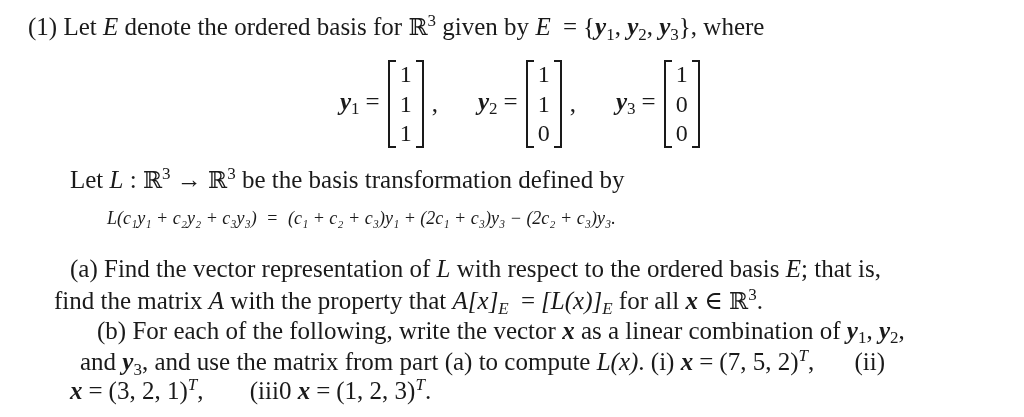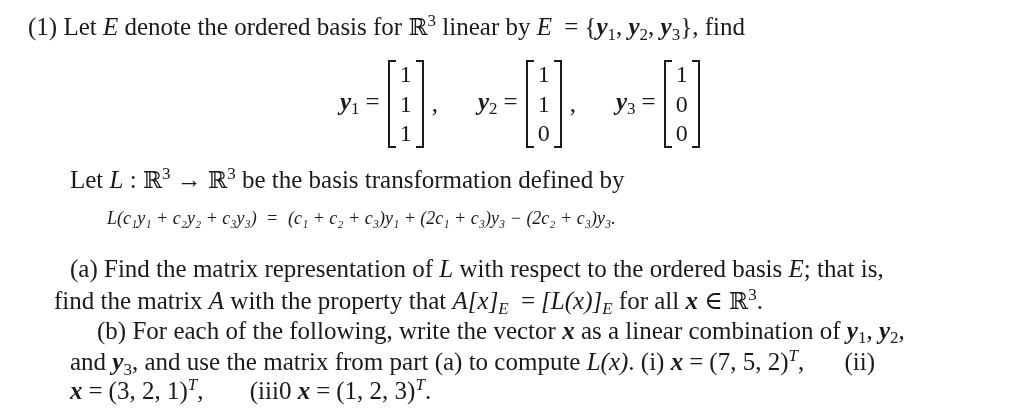--- a/index.html
+++ b/index.html
@@ -31,25 +31,25 @@
 </style>
 </head>
 <body>
 
 <div class="line" style="left:28px; top:12px;">
   <span>(1)</span>
   <span>Let</span>
   <span class="it">E</span>
   <span>denote the ordered basis for</span>
   <span class="bb">ℝ</span><sup>3</sup>
-  <span>linear by</span>
+  <span>given by</span>
   <span class="it">E</span>
   <span class="op">=</span><span>{</span><span class="bf">y</span><sub>1</sub><span>,</span>
   <span class="bf">y</span><sub>2</sub><span>,</span>
-  <span class="bf">y</span><sub>3</sub><span>}</span><span>, find</span>
+  <span class="bf">y</span><sub>3</sub><span>}</span><span>, where</span>
 </div>
 
 <div class="matrix-row">
   <span class="vec-label"><span class="bf">y</span><sub>1</sub><span class="op">=</span></span>
   <span class="bracket">
     <span>1</span>
     <span>1</span>
     <span>1</span>
   </span>
   <span class="comma">,</span>
@@ -75,21 +75,21 @@
 </div>
 
 <div class="line it" style="left:107px; top:209px; font-size:18px;">
   <span>L(c₁y₁ + c₂y₂ + c₃y₃)</span>
   <span class="op" style="font-style:normal;">=</span>
   <span>(c₁ + c₂ + c₃)y₁ + (2c₁ + c₃)y₃ − (2c₂ + c₃)y₃.</span>
 </div>
 
 <div class="line" style="left:70px; top:256px;">
   <span>(a)</span>
-  <span>Find the matrix representation of</span>
+  <span>Find the vector representation of</span>
   <span class="it">L</span>
   <span>with respect to the ordered basis</span>
   <span class="it">E</span><span>; that is,</span>
 </div>
 <div class="line" style="left:54px; top:286px;">
   <span>find the matrix</span>
   <span class="it">A</span>
   <span>with the property that</span>
   <span class="it">A[x]</span><sub class="it">E</sub>
   <span class="op">=</span><span class="it">[L(x)]</span><sub class="it">E</sub>
@@ -99,21 +99,21 @@
   <span class="bb">ℝ</span><sup>3</sup><span>.</span>
 </div>
 
 <div class="line" style="left:97px; top:318px;">
   <span>(b)</span>
   <span>For each of the following, write the vector</span>
   <span class="bf">x</span>
   <span>as a linear combination of</span>
   <span class="bf">y</span><sub>1</sub>, <span class="bf">y</span><sub>2</sub>,
 </div>
-<div class="line" style="left:70px; top:347px;">
+<div class="line" style="left:80px; top:347px;">
   <span>and</span>
   <span class="bf">y</span><sub>3</sub><span>, and use the matrix from part (a) to compute</span>
   <span class="it">L(x)</span>.
   <span>(i)</span>
   <span class="bf">x</span><span class="op">=</span><span>(7, 5, 2)</span><sup class="it">T</sup>,
   <span style="margin-left:34px;">(ii)</span>
 </div>
 <div class="line" style="left:70px; top:376px;">
   <span class="bf">x</span><span class="op">=</span><span>(3, 2, 1)</span><sup class="it">T</sup>,
   <span style="margin-left:40px;">(iii0</span>

